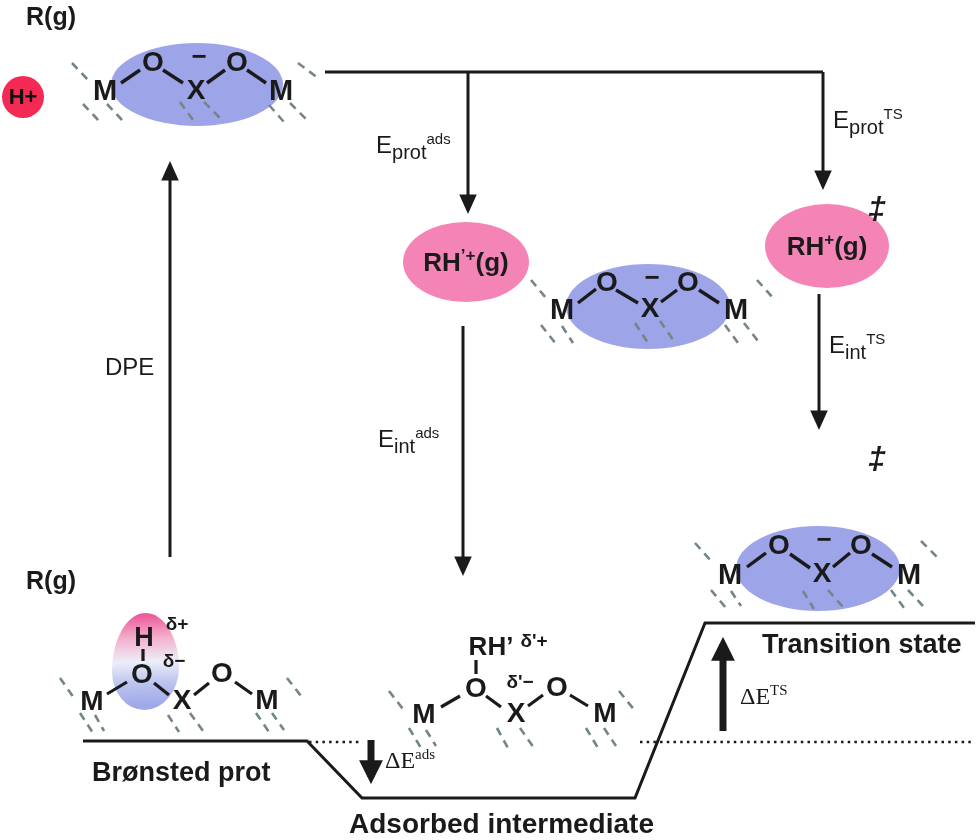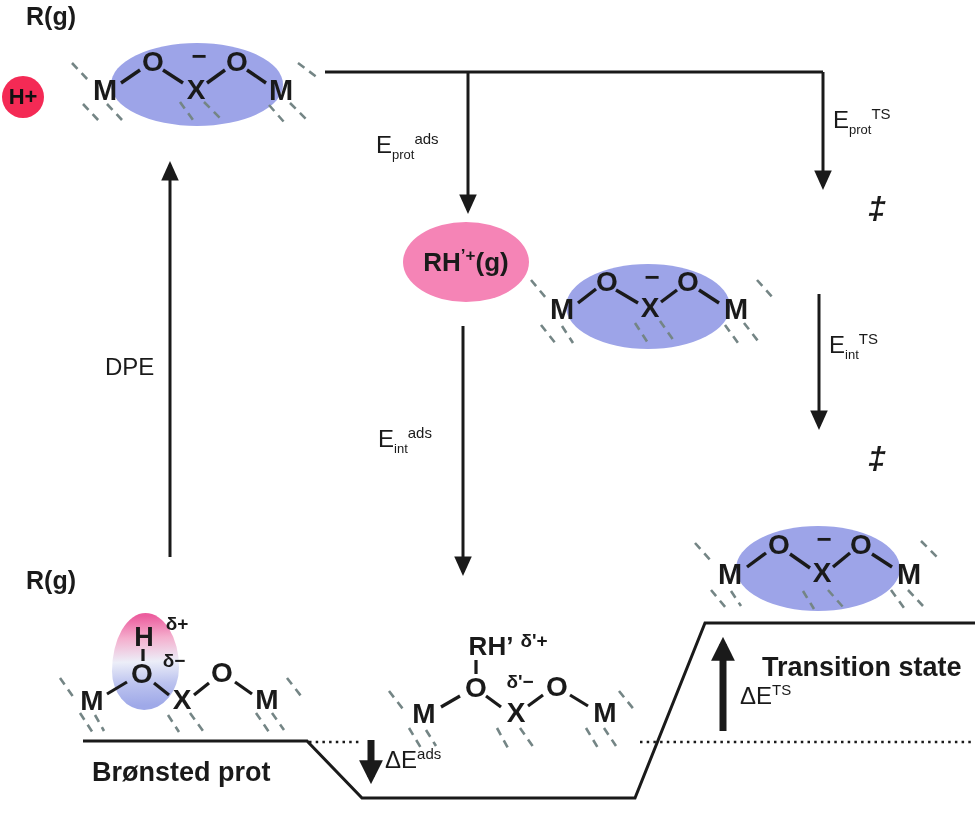--- a/index.html
+++ b/index.html
@@ -10,26 +10,26 @@
   .ellipse{position:absolute;border-radius:50%;}
   .blue-ellipse{background:#9da4e8;}
   .pink-ellipse{background:#f584b6;display:flex;align-items:center;justify-content:center;}
   .species-label{font-weight:bold;font-size:26px;white-space:nowrap;}
   .species-label sup{font-size:17px;vertical-align:super;line-height:0;}
   .atom{position:absolute;transform:translate(-50%,-50%);font-weight:bold;font-size:29px;line-height:1;white-space:nowrap;z-index:6;}
   .atom-sm{font-size:28px;}
   .minus{font-size:26px;}
   .delta{position:absolute;transform:translate(-50%,-50%);font-weight:bold;font-size:19px;line-height:1;white-space:nowrap;z-index:6;}
   .elabel{position:absolute;font-size:24px;line-height:1;white-space:nowrap;z-index:6;}
-  .elabel sub{font-size:13px;line-height:0;}
+  .elabel sub{font-size:20px;line-height:0;}
   .elabel sup{font-size:15px;vertical-align:super;line-height:0;}
   .state-label{position:absolute;font-weight:bold;font-size:27px;white-space:nowrap;z-index:6;}
   .rg-label{position:absolute;font-weight:bold;font-size:25px;white-space:nowrap;z-index:6;}
   .dagger{position:absolute;font-style:italic;font-weight:bold;font-size:32px;line-height:1;z-index:6;}
-  .dlabel{position:absolute;font-size:24px;line-height:1;white-space:nowrap;z-index:6;}
+  .dlabel{position:absolute;font-size:24px;line-height:1;white-space:nowrap;z-index:6;font-family:Liberation Serif, serif;}
   .dlabel sup{font-size:15px;vertical-align:super;line-height:0;}
   #proton{
     position:absolute;left:2px;top:76px;width:42px;height:42px;border-radius:50%;
     background:#f42a55;display:flex;align-items:center;justify-content:center;
     font-weight:bold;font-size:22px;color:#111;z-index:5;
   }
   #bronsted-blob{
     position:absolute;left:112px;top:613px;width:67px;height:97px;z-index:2;
     border-radius:50% 50% 52% 48% / 60% 56% 44% 40%;
     background:linear-gradient(178deg,#ec5d9e 4%,#f4aecd 26%,#eceef8 50%,#bcc3ef 72%,#9fa9e8 94%);
@@ -55,20 +55,23 @@
 
   <div class="ellipse blue-ellipse layer1" style="left:111px;top:43px;width:172px;height:83px"></div>
   <div class="ellipse blue-ellipse layer1" style="left:566px;top:264px;width:164px;height:85px"></div>
   <div class="ellipse blue-ellipse layer1" style="left:736px;top:526px;width:164px;height:85px"></div>
 
   <div id="bronsted-blob"></div>
   <div id="adsorbed-blob"></div>
 
   <div class="ellipse pink-ellipse layer3" style="left:403px;top:222px;width:126px;height:80px">
     <span class="species-label"><span>RH</span><sup>’+</sup><span>(g)</span></span>
+  </div>
+  <div class="ellipse pink-ellipse layer3" style="left:765px;top:204px;width:124px;height:84px">
+    <span class="species-label"><span>RH</span><sup>+</sup><span>(g)</span></span>
   </div>
 
   <div class="dagger" style="left:868px;top:192px">‡</div>
   <div class="dagger" style="left:868px;top:442px">‡</div>
 
   <svg class="lines" width="980" height="840" viewBox="0 0 980 840">
     <defs>
       <marker id="ah" viewBox="0 0 10 10" refX="8" refY="5" markerWidth="6.5" markerHeight="6.5" orient="auto-start-reverse">
         <path d="M0,0.5 L10,5 L0,9.5 z" fill="#1a1a1a"></path>
       </marker>
@@ -184,21 +187,22 @@
 
   <div class="elabel" style="left:376px;top:133px"><span>E</span><sub>prot</sub><sup>ads</sup></div>
   <div class="elabel" style="left:833px;top:108px"><span>E</span><sub>prot</sub><sup>TS</sup></div>
   <div class="elabel" style="left:378px;top:427px"><span>E</span><sub>int</sub><sup>ads</sup></div>
   <div class="elabel" style="left:829px;top:333px"><span>E</span><sub>int</sub><sup>TS</sup></div>
   <div class="elabel" style="left:105px;top:355px">DPE</div>
   <div class="dlabel" style="left:385px;top:748px"><span>ΔE</span><sup>ads</sup></div>
   <div class="dlabel" style="left:740px;top:684px"><span>ΔE</span><sup>TS</sup></div>
 
   <div class="state-label" style="left:92px;top:757px">Brønsted prot</div>
-  <div class="state-label" style="left:762px;top:652px">Transition state</div>
+  <div class="state-label" style="left:349px;top:808px;font-size:28px">Adsorbed intermediate</div>
+  <div class="state-label" style="left:762px;top:629px">Transition state</div>
 
   <div class="atom" style="left:105px;top:90px">M</div>
   <div class="atom atom-sm" style="left:153px;top:62px">O</div>
   <div class="atom minus" style="left:199px;top:56px">−</div>
   <div class="atom atom-sm" style="left:196px;top:90px">X</div>
   <div class="atom atom-sm" style="left:237px;top:62px">O</div>
   <div class="atom" style="left:281px;top:90px">M</div>
 
   <div class="atom" style="left:562px;top:309px">M</div>
   <div class="atom atom-sm" style="left:607px;top:282px">O</div>

